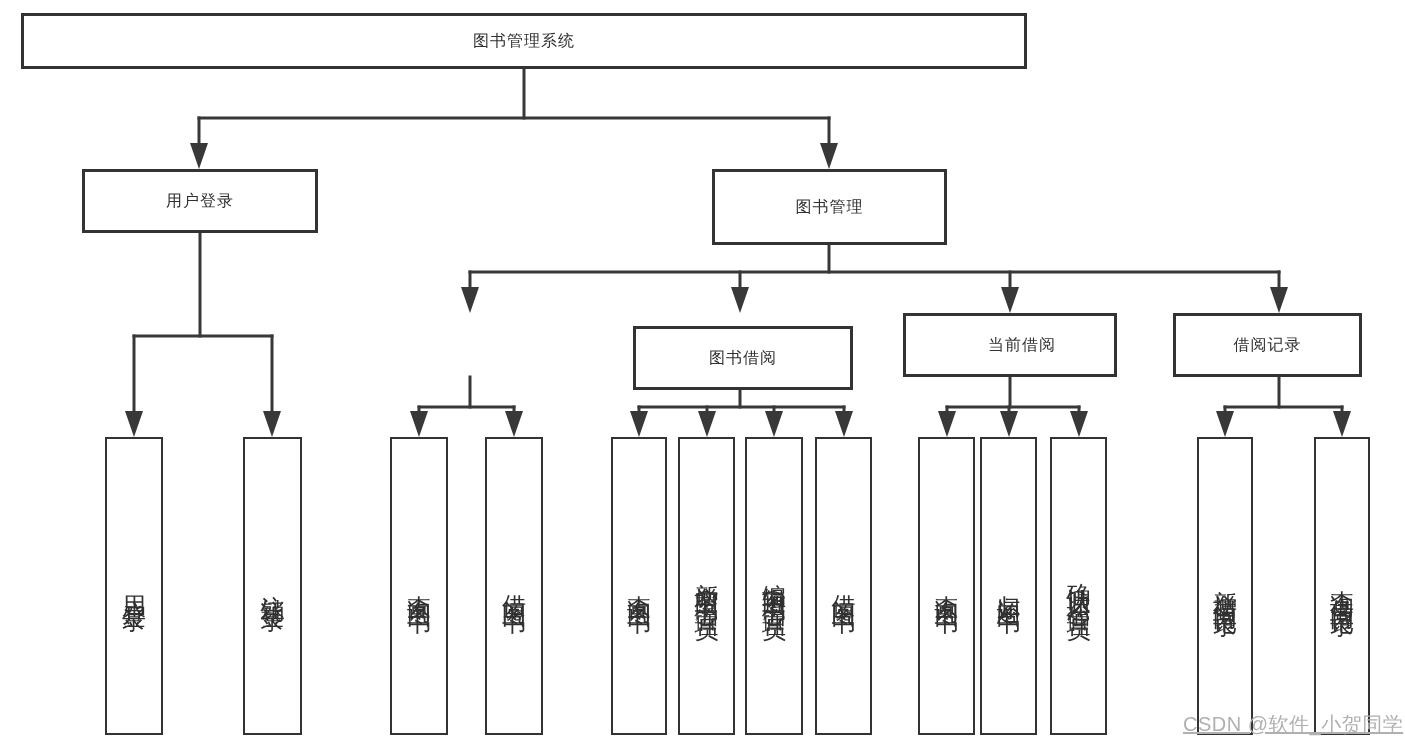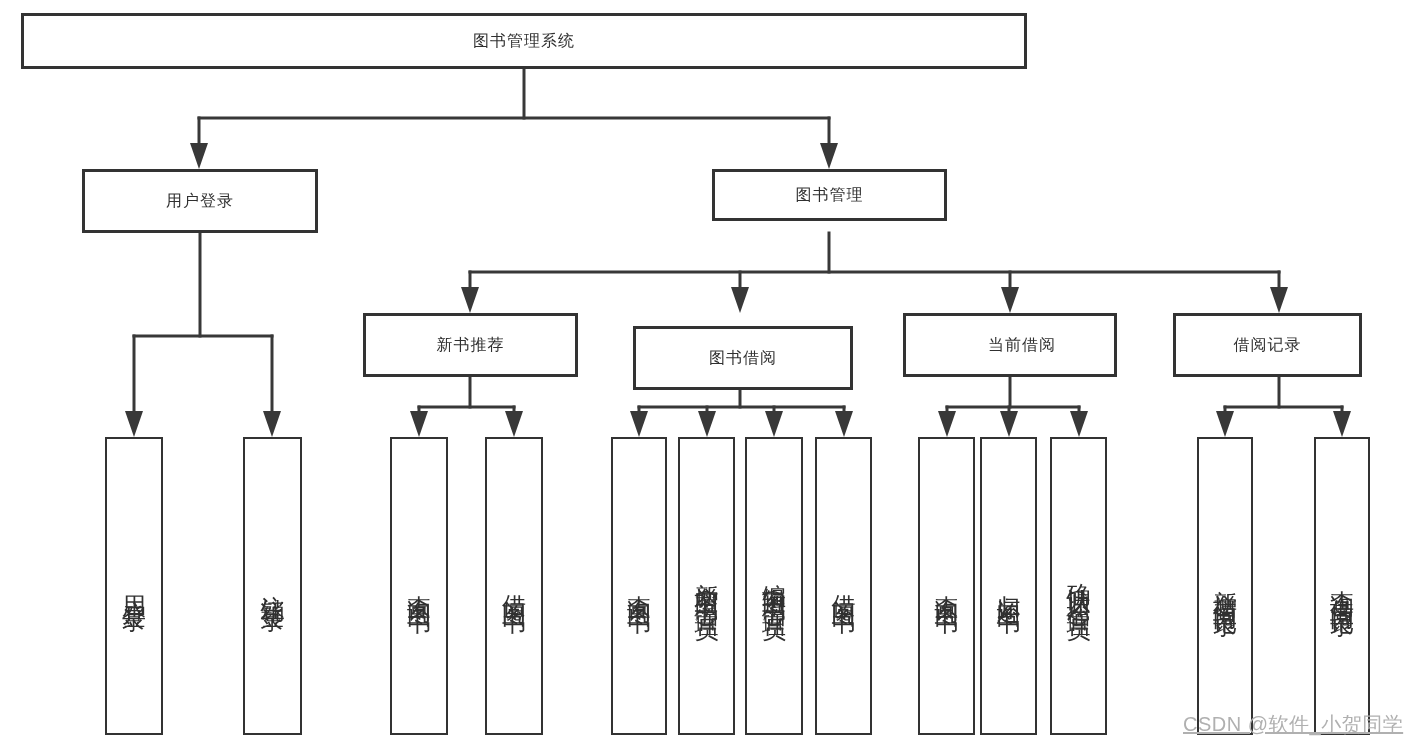--- a/index.html
+++ b/index.html
@@ -124,23 +124,22 @@
       <polygon points="1000,411 1018,411 1009,437"></polygon>
       <polygon points="1070,411 1088,411 1079,437"></polygon>
       <polygon points="1216,411 1234,411 1225,437"></polygon>
       <polygon points="1333,411 1351,411 1342,437"></polygon>
     </g>
   </svg>
 
   <div class="node h" style="left:21px;top:13px;width:1006px;height:56px;">图书管理系统</div>
 
   <div class="node h" style="left:82px;top:169px;width:236px;height:64px;">用户登录</div>
-  <div class="node h" style="left:712px;top:169px;width:235px;height:52px;">图书管理</div>
+  <div class="node h" style="left:712px;top:169px;width:235px;height:76px;">图书管理</div>
 
-  <div class="node h" style="left:363px;top:313px;width:215px;height:64px;">新书推荐</div>
   <div class="node h" style="left:633px;top:326px;width:220px;height:64px;">图书借阅</div>
   <div class="node h" style="left:903px;top:313px;width:214px;height:64px;padding-left:24px;">当前借阅</div>
   <div class="node h" style="left:1173px;top:313px;width:189px;height:64px;">借阅记录</div>
 
   <div class="node v" style="left:105px;top:437px;width:58px;height:298px;">用户登录</div>
   <div class="node v" style="left:243px;top:437px;width:59px;height:298px;">注销登录</div>
 
   <div class="node v" style="left:390px;top:437px;width:58px;height:298px;">查询图书</div>
   <div class="node v" style="left:485px;top:437px;width:58px;height:298px;">借阅图书</div>
 

